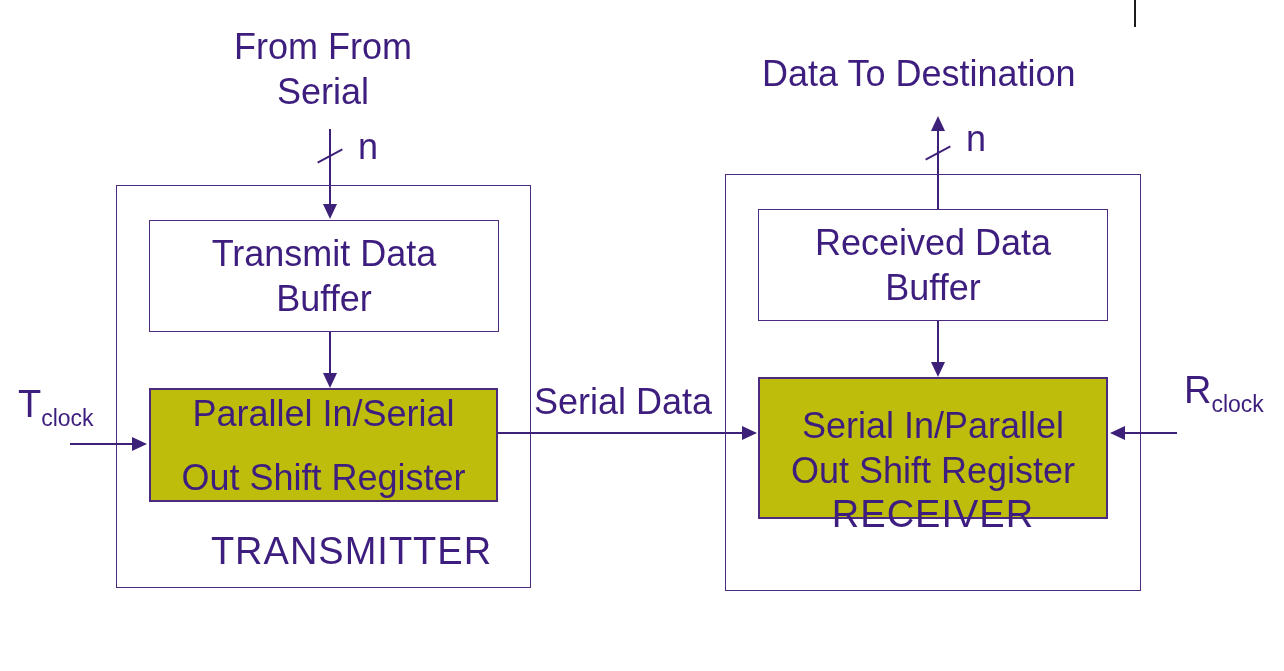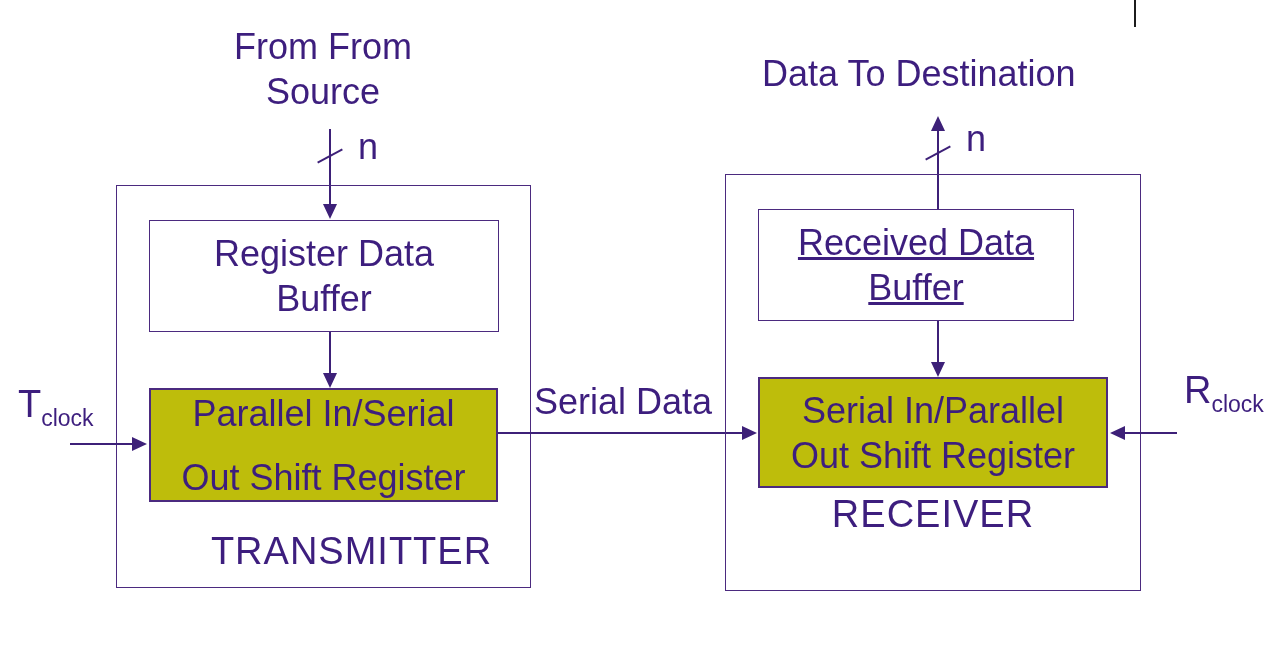--- a/index.html
+++ b/index.html
@@ -52,32 +52,32 @@
 </style>
 </head>
 <body>
 
 <div class="canvas">
 
   <div class="abs corner-mark" style="left:1134px; top:0; height:27px;"></div>
 
   <div class="abs lbl lbl-center" style="left:188px; top:24px; width:270px;">
     <div>From From</div>
-    <div>Source</div>
+    <div>Serial</div>
   </div>
 
   <div class="abs vline" style="left:329px; top:129px; height:77px;"></div>
   <div class="abs arrow-head head-down" style="left:323px; top:204px;"></div>
   <div class="abs slash" style="left:316px; top:155px;"></div>
   <div class="abs lbl" style="left:358px; top:124px;">n</div>
 
   <div class="abs box" style="left:116px; top:185px; width:415px; height:403px;"></div>
 
   <div class="abs inner-box" style="left:149px; top:220px; width:350px; height:112px;">
-    <div class="lbl">Register Data</div>
+    <div class="lbl">Transmit Data</div>
     <div class="lbl">Buffer</div>
   </div>
 
   <div class="abs vline" style="left:329px; top:332px; height:42px;"></div>
   <div class="abs arrow-head head-down" style="left:323px; top:373px;"></div>
 
   <div class="abs inner-box register" style="left:149px; top:388px; width:349px; height:114px;gap:19px;">
     <div class="lbl">Parallel In/Serial</div>
     <div class="lbl">Out Shift Register</div>
   </div>
@@ -94,29 +94,29 @@
 
   <div class="abs lbl" style="left:534px; top:379px;">Serial Data</div>
 
   <div class="abs arrow-head head-up" style="left:931px; top:116px;"></div>
   <div class="abs vline" style="left:937px; top:130px; height:80px;"></div>
   <div class="abs slash" style="left:924px; top:152px;"></div>
   <div class="abs lbl" style="left:966px; top:116px;">n</div>
 
   <div class="abs box" style="left:725px; top:174px; width:416px; height:417px;"></div>
 
-  <div class="abs inner-box" style="left:758px; top:209px; width:316px; height:112px;text-decoration:underline;">
+  <div class="abs inner-box" style="left:758px; top:209px; width:350px; height:112px;">
     <div class="lbl">Received Data</div>
     <div class="lbl">Buffer</div>
   </div>
 
   <div class="abs vline" style="left:937px; top:321px; height:42px;"></div>
   <div class="abs arrow-head head-down" style="left:931px; top:362px;"></div>
 
-  <div class="abs inner-box register" style="left:758px; top:377px; width:350px; height:111px;">
+  <div class="abs inner-box register" style="left:758px; top:377px; width:350px; height:142px;">
     <div class="lbl">Serial In/Parallel</div>
     <div class="lbl">Out Shift Register</div>
   </div>
 
   <div class="abs big-lbl lbl-center" style="left:725px; top:494px; width:416px;">RECEIVER</div>
 
   <div class="abs" style="left:1184px; top:369px; white-space:nowrap;text-align:center;"><span class="clk-main">R</span><span class="clk-sub">clock</span></div>
   <div class="abs arrow-head head-left" style="left:1110px; top:426px;"></div>
   <div class="abs hline" style="left:1124px; top:432px; width:53px;"></div>
 

